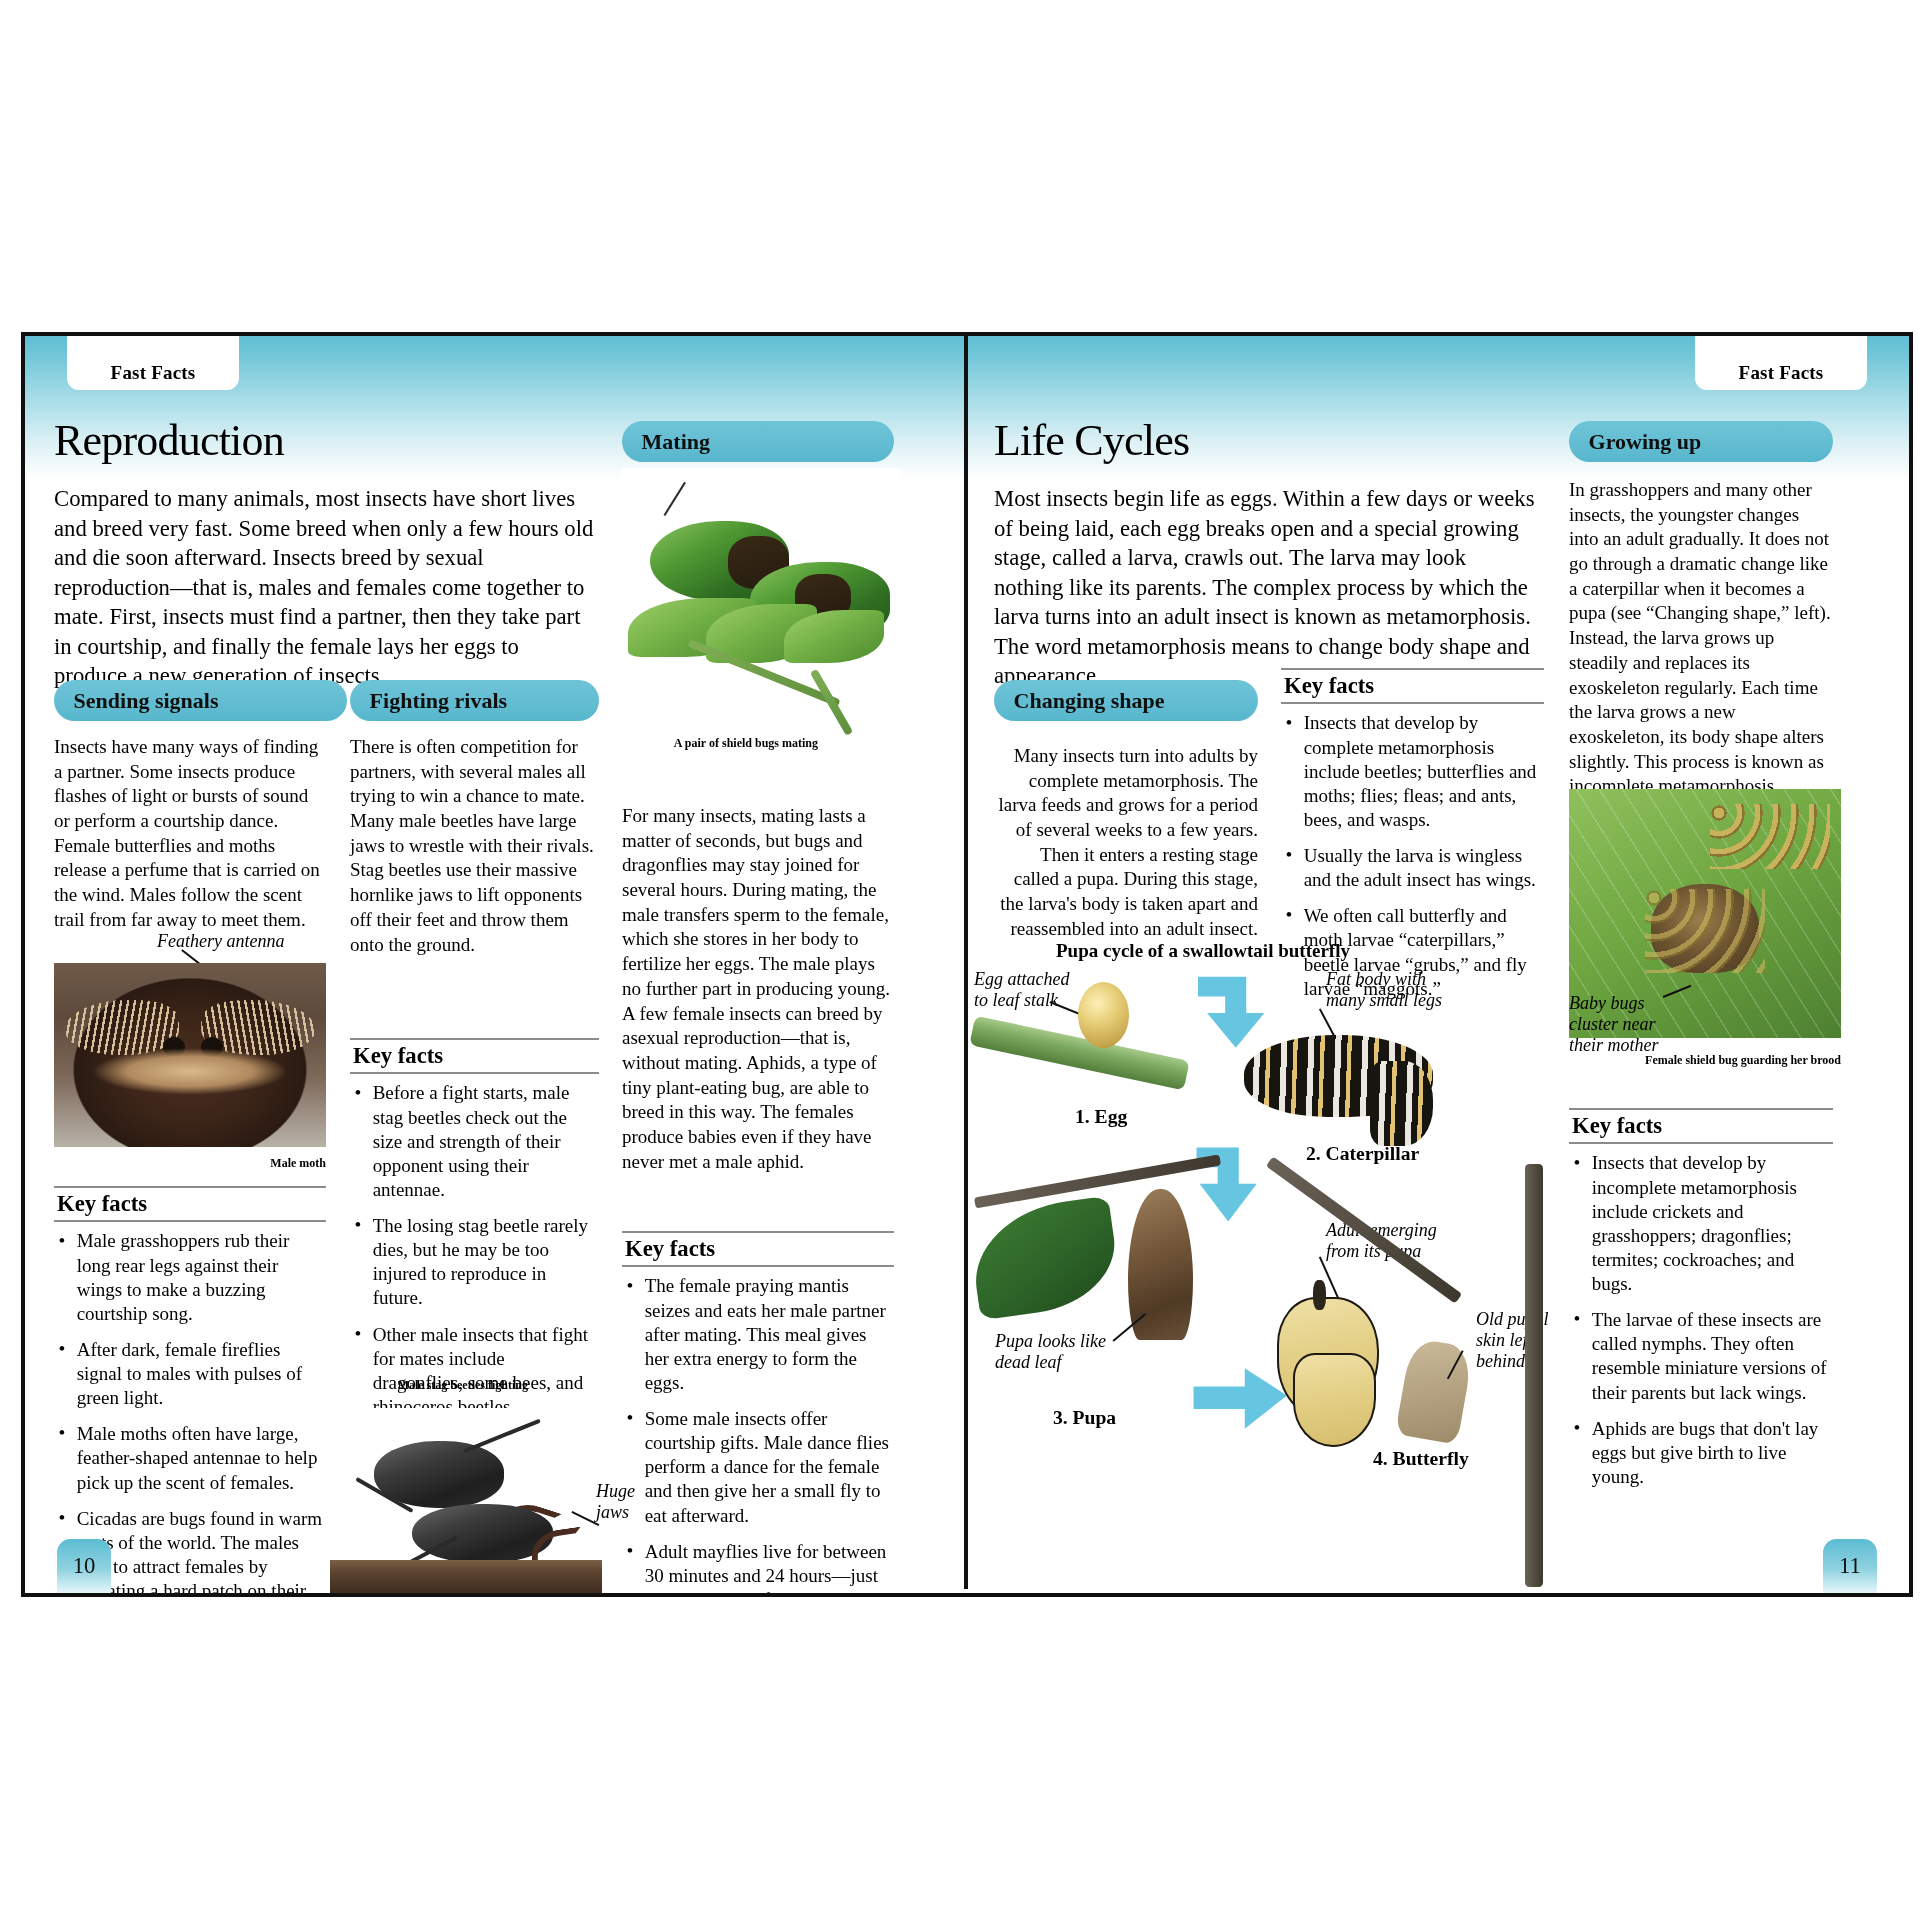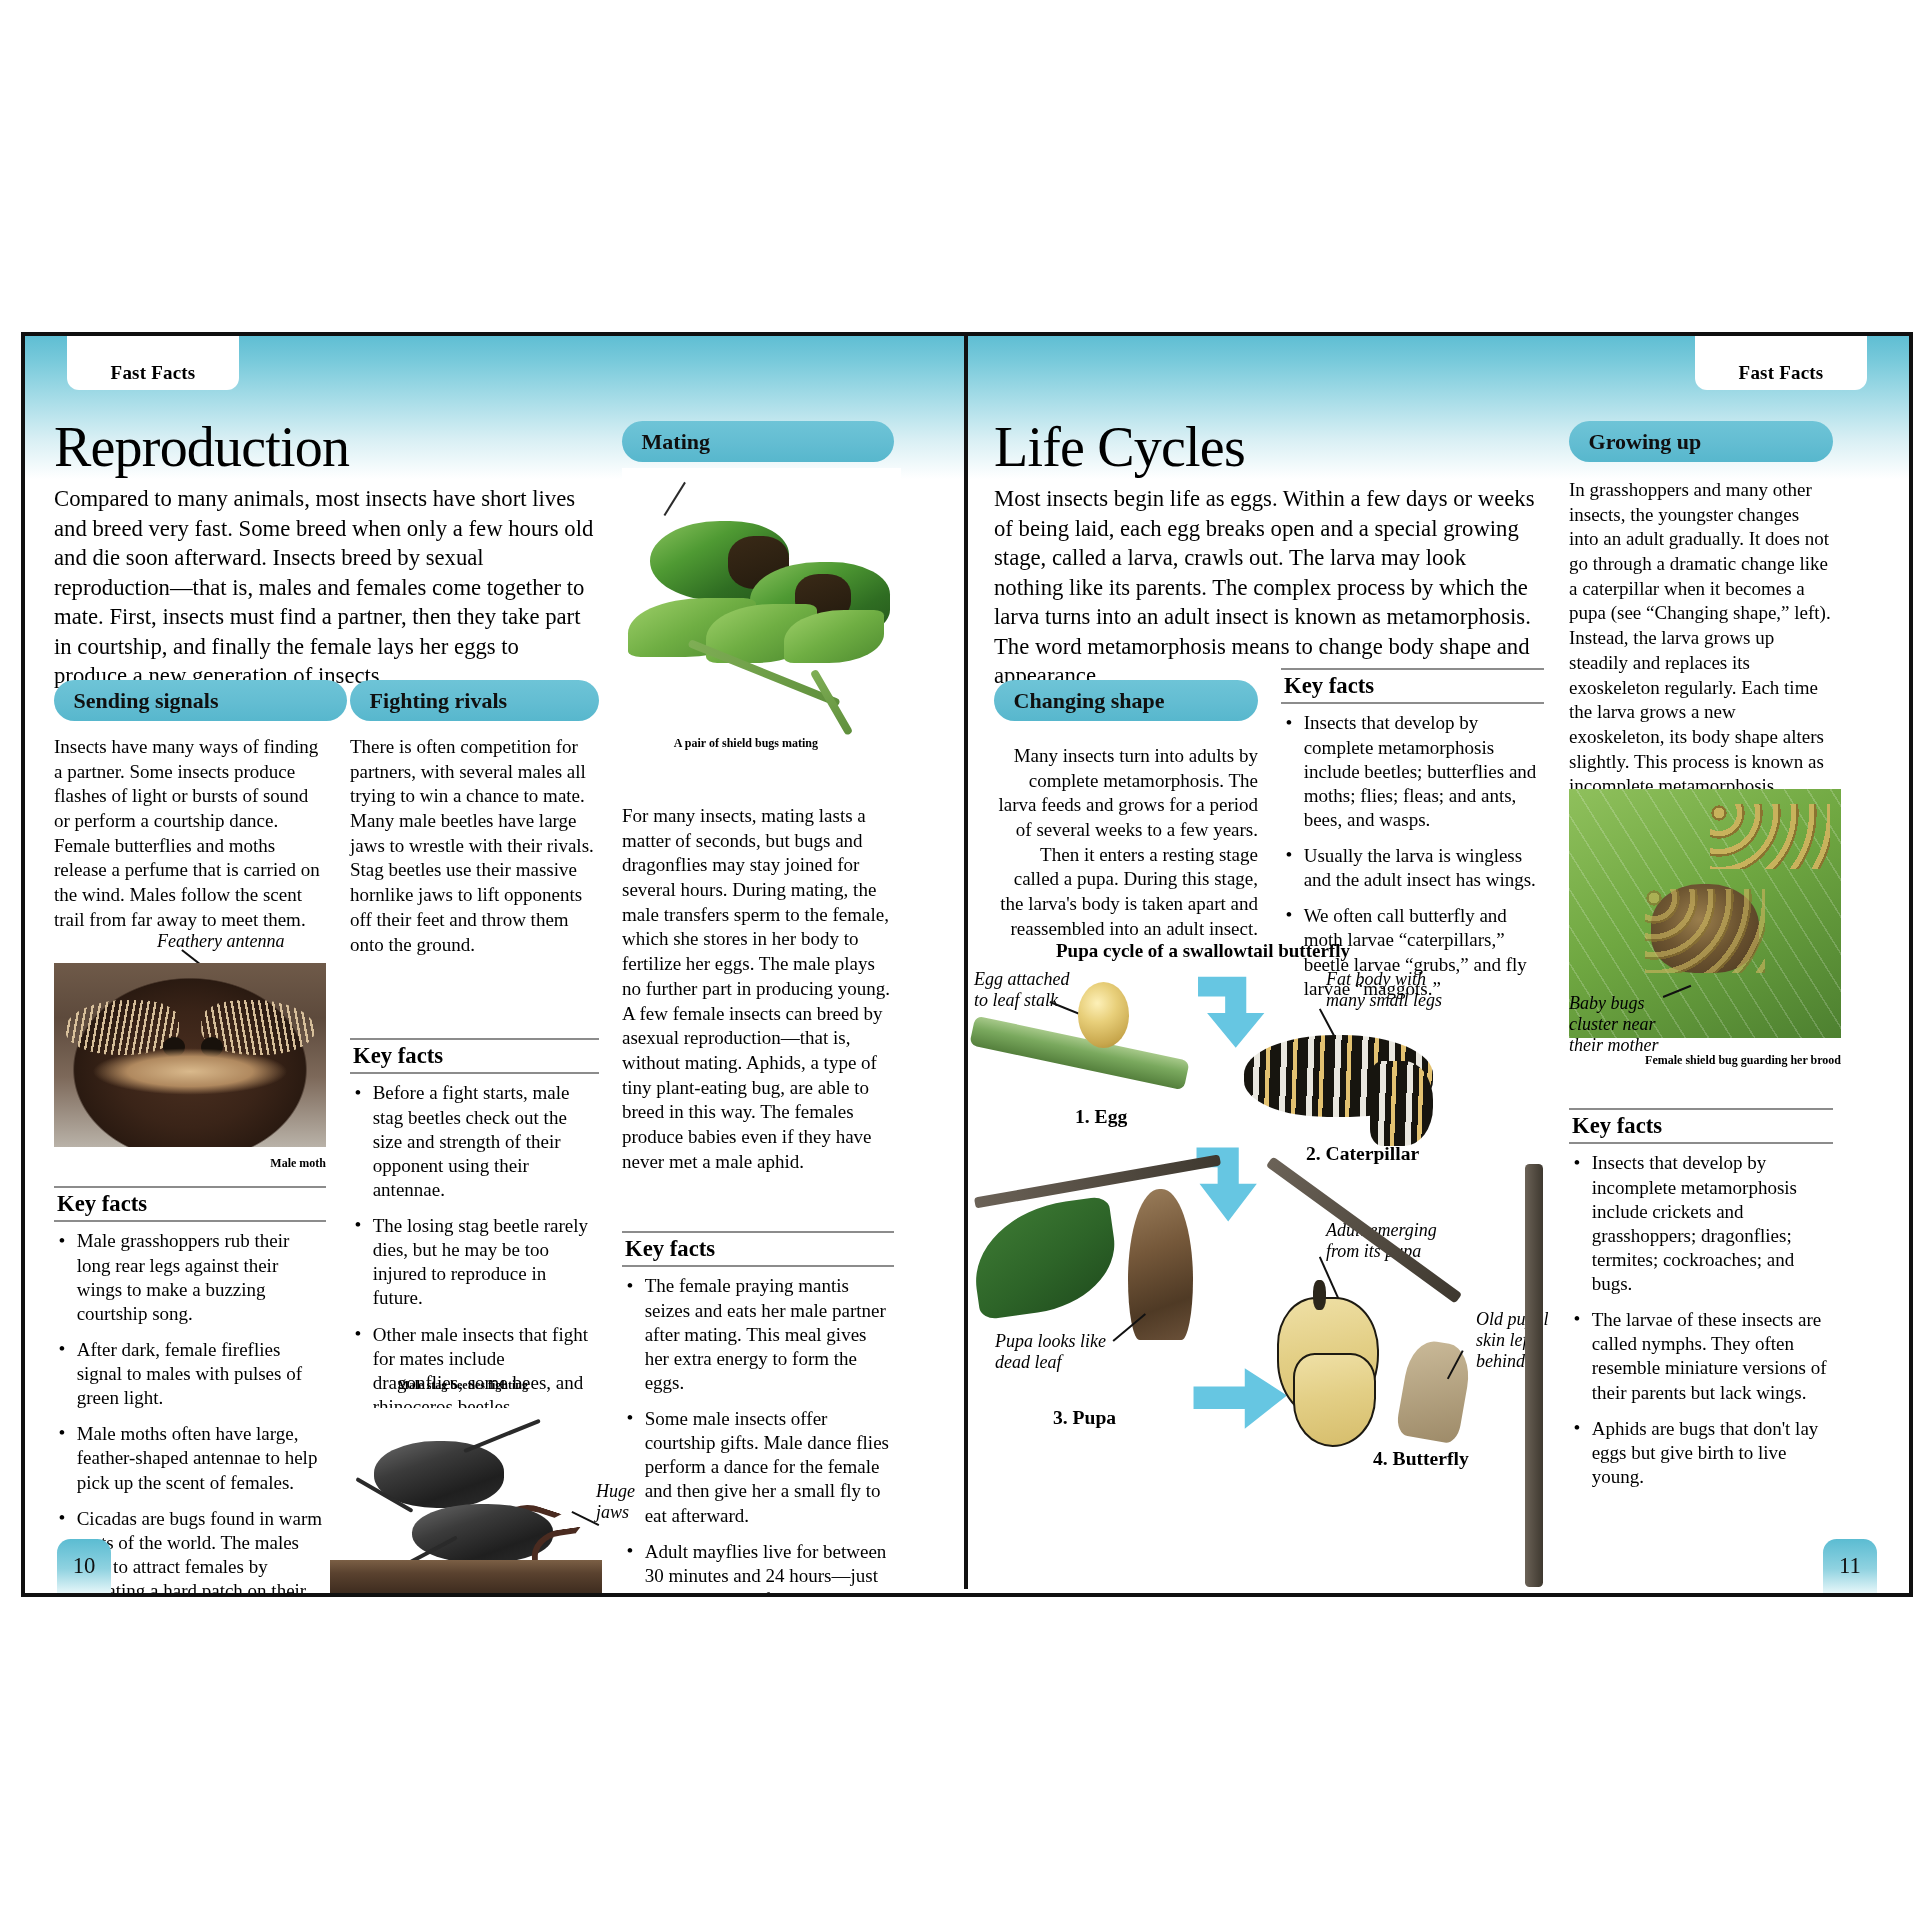--- a/index.html
+++ b/index.html
@@ -29,21 +29,21 @@
   .tab-left span,.tab-right span{font-weight:bold;font-size:19px;letter-spacing:0.2px;margin-top:20px;}
 
   
   .pagenum{position:absolute;bottom:0;width:54px;height:54px;border-top-left-radius:13.6px;border-top-right-radius:13.6px;
            background:linear-gradient(180deg,#5bbcd2 0%,#8fd2e0 55%,#e6f6f9 100%);
            display:flex;align-items:center;justify-content:center;font-size:22.7px;color:#111;}
   .pagenum.l{left:32px;}
   .pagenum.r{right:32px;}
 
   
-  h1.section{position:absolute;margin:0;font-weight:normal;font-size:56px;line-height:1;letter-spacing:-0.8px;}
+  h1.section{position:absolute;margin:0;font-weight:normal;font-size:44px;line-height:1;letter-spacing:-0.8px;}
 
   
   .pill{position:absolute;height:41px;border-radius:20.4px;
         background:linear-gradient(180deg,#6ec4d7 0%,#63bdd2 55%,#57b7cd 100%);
         display:flex;align-items:center;padding-left:19.6px;box-sizing:border-box;}
   .pill span{font-weight:bold;font-size:22px;color:#101010;}
 
   .col{position:absolute;font-size:19px;line-height:1.30;text-align:left;}
   .lede{font-size:22.7px;line-height:1.30;}
 

